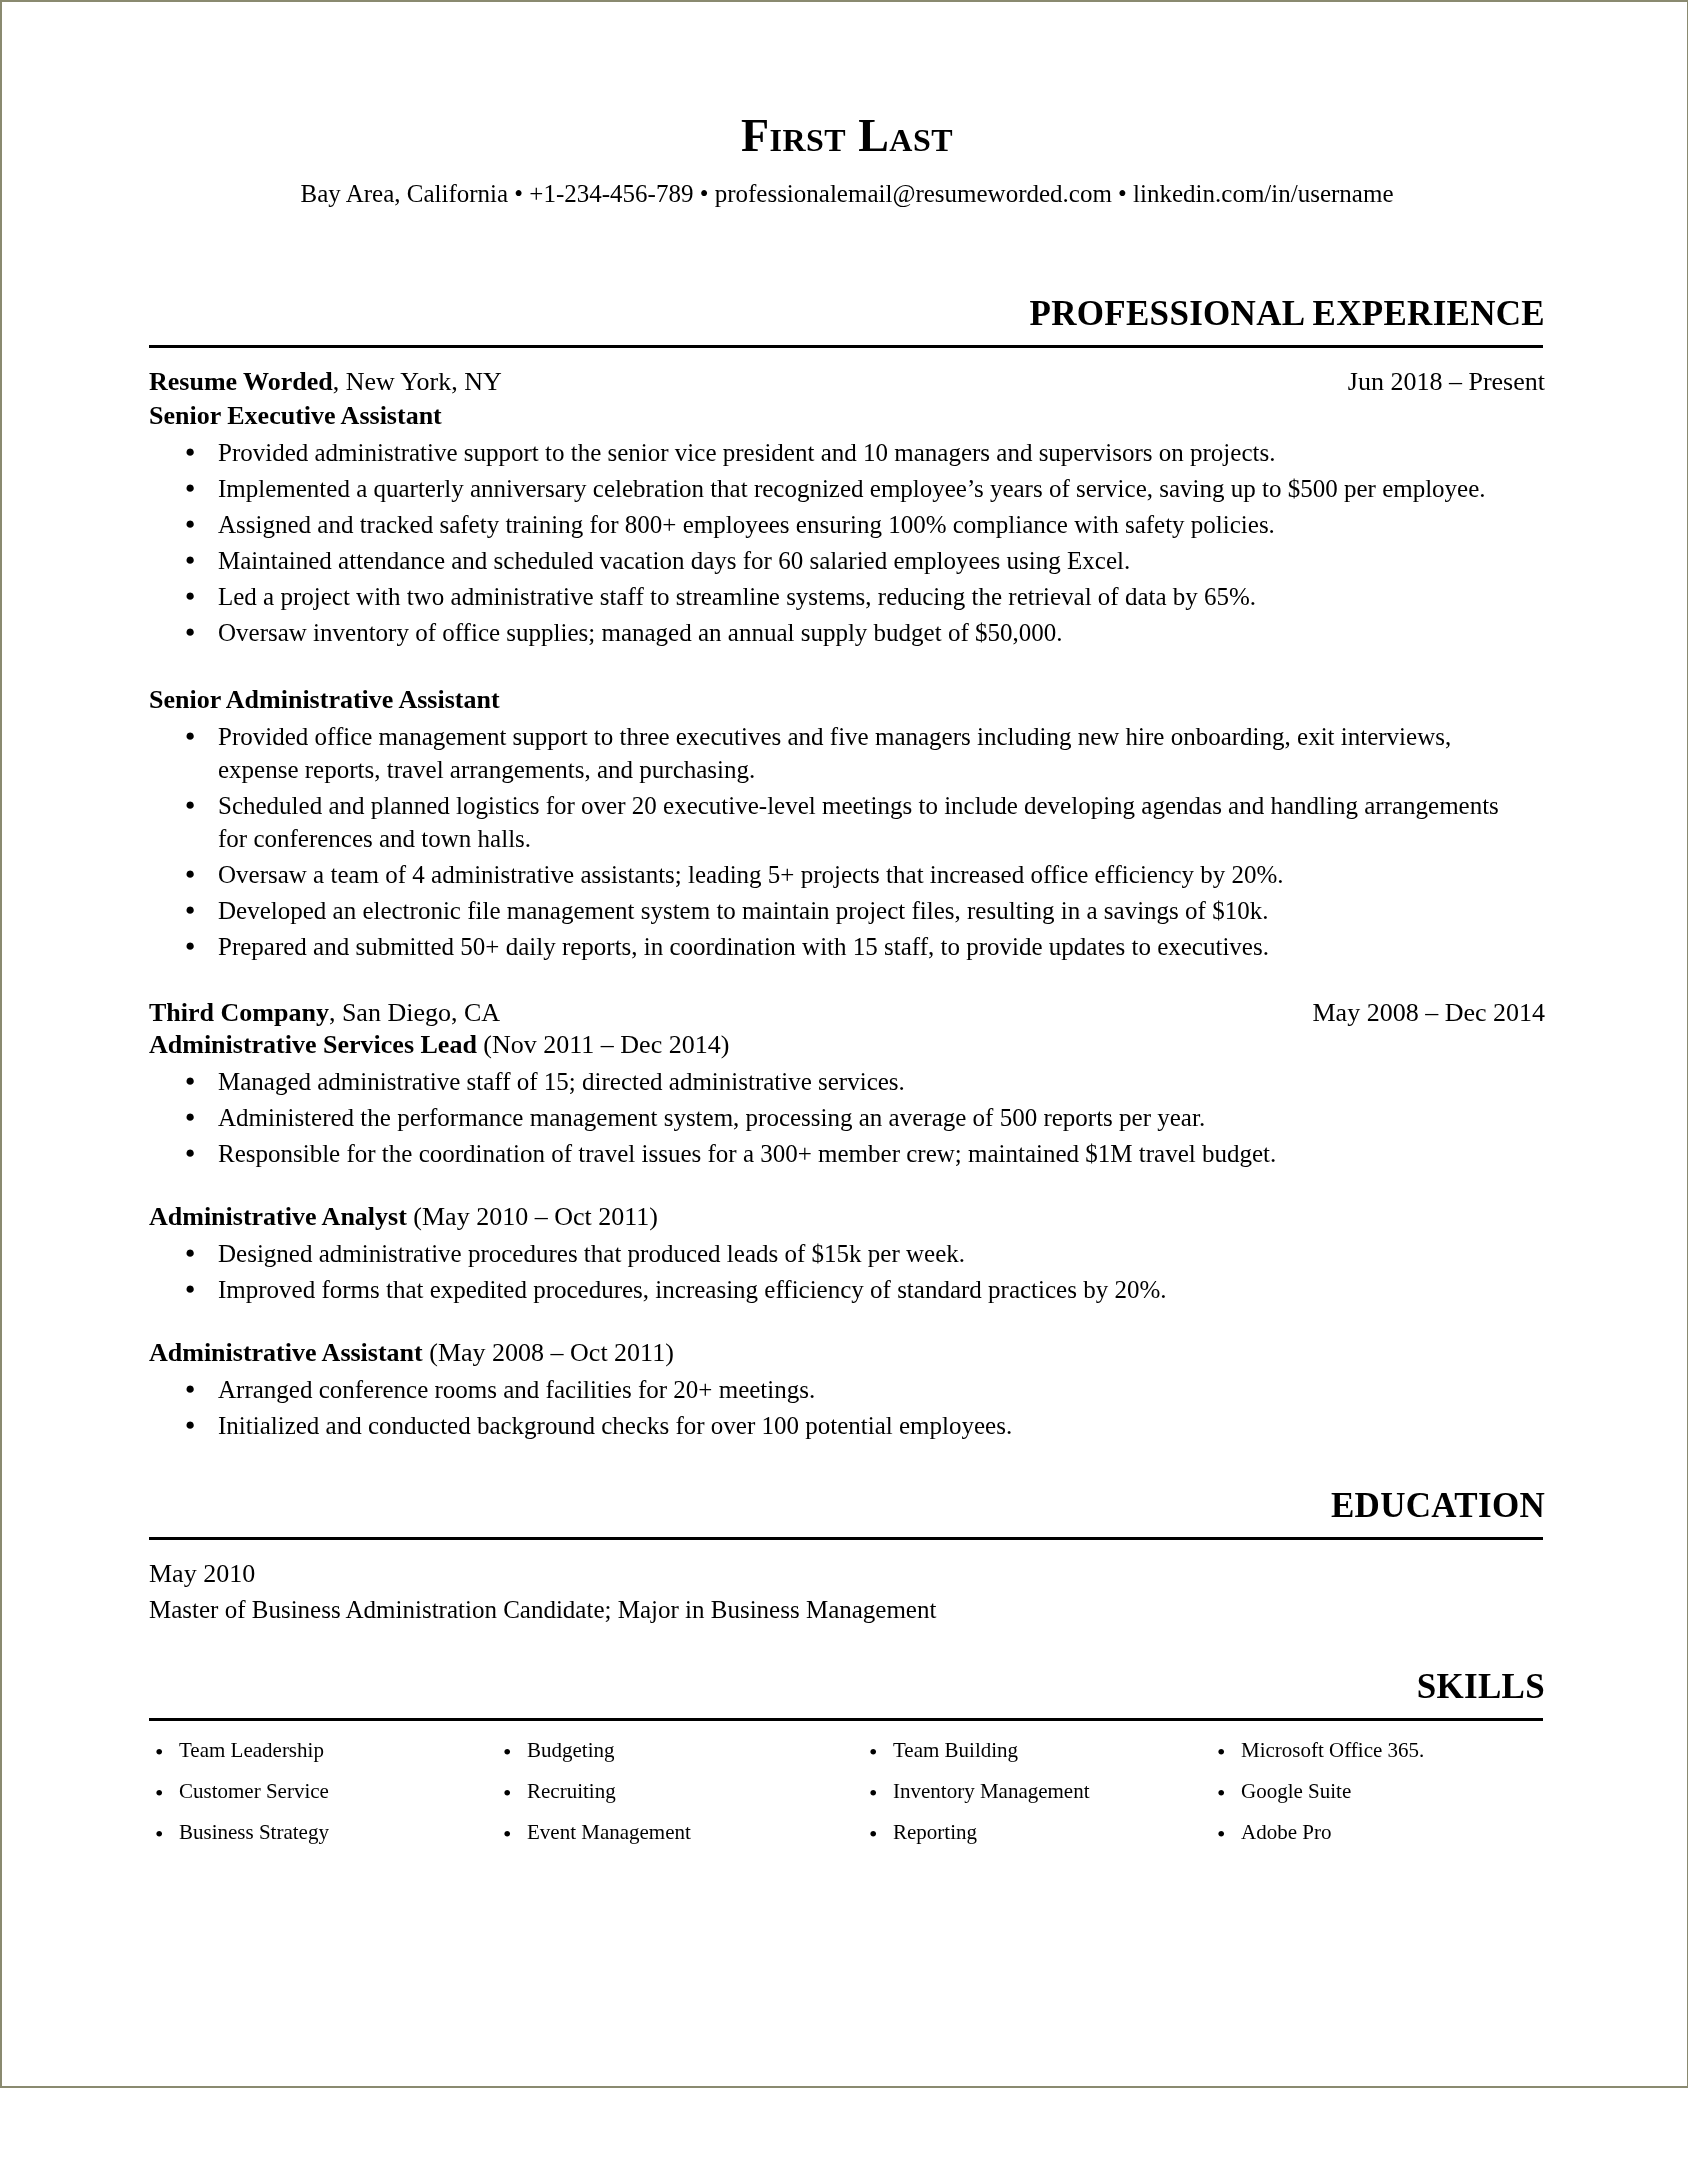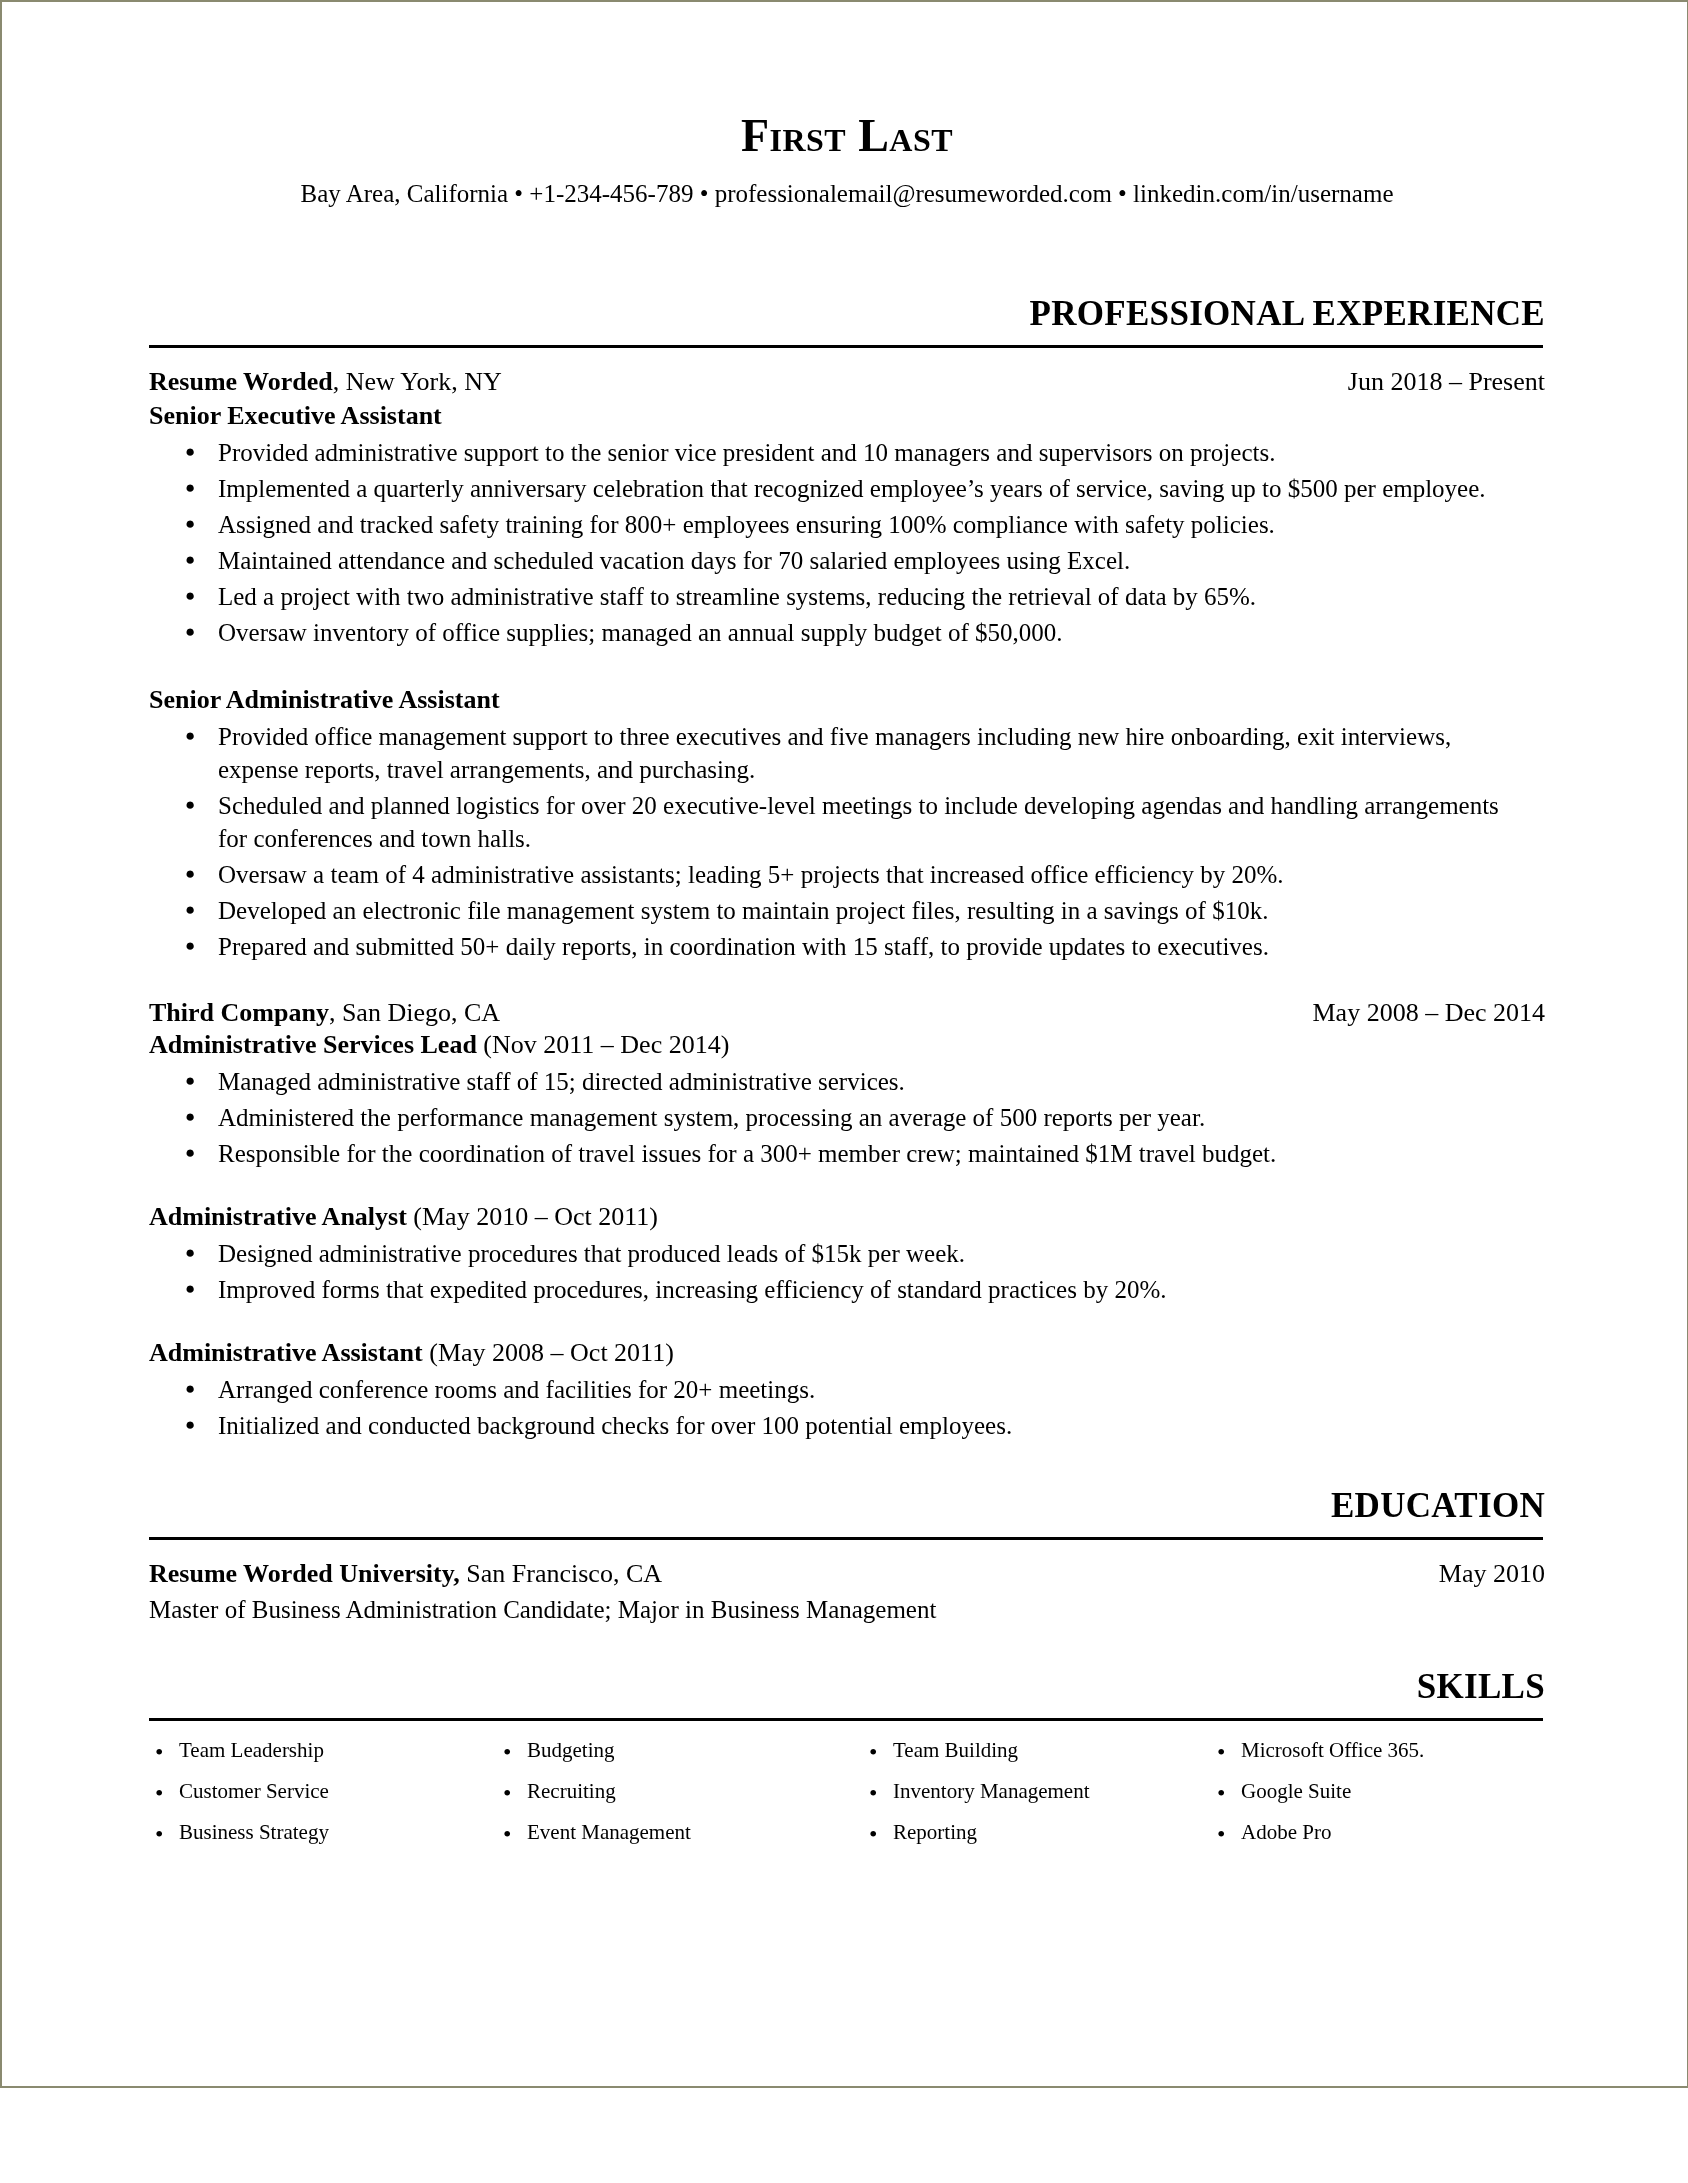--- a/index.html
+++ b/index.html
@@ -177,21 +177,21 @@
       <div class="entry">
         <div class="entry-top">
           <div class="entry-org"><span class="org-name">Resume Worded</span><span class="org-loc">, New York, NY</span></div>
           <div class="entry-dates">Jun 2018 – Present</div>
         </div>
         <div class="entry-role">Senior Executive Assistant</div>
         <ul class="bullets">
           <li>Provided administrative support to the senior vice president and 10 managers and supervisors on projects.</li>
           <li>Implemented a quarterly anniversary celebration that recognized employee’s years of service, saving up to $500 per employee.</li>
           <li>Assigned and tracked safety training for 800+ employees ensuring 100% compliance with safety policies.</li>
-          <li>Maintained attendance and scheduled vacation days for 70 salaried employees using Excel.</li>
+          <li>Maintained attendance and scheduled vacation days for 60 salaried employees using Excel.</li>
           <li>Led a project with two administrative staff to streamline systems, reducing the retrieval of data by 65%.</li>
           <li>Oversaw inventory of office supplies; managed an annual supply budget of $50,000.</li>
         </ul>
       </div>
 
       <div class="entry">
         <div class="entry-role">Senior Administrative Assistant</div>
         <ul class="bullets">
           <li>Provided office management support to three executives and five managers including new hire onboarding, exit interviews, expense reports, travel arrangements, and purchasing.</li>
           <li>Scheduled and planned logistics for over 20 executive-level meetings to include developing agendas and handling arrangements for conferences and town halls.</li>
@@ -231,21 +231,20 @@
             <li>Initialized and conducted background checks for over 100 potential employees.</li>
           </ul>
         </div>
       </div>
     </div>
 
     <div class="section sec-edu">
       <div class="section-title">EDUCATION</div>
       <div class="section-rule"></div>
       <div class="edu-top">
-        <div><span class="edu-school">Resume Worded University,</span><span class="edu-loc"> San Francisco, CA</span></div>
         <div class="edu-date">May 2010</div>
       </div>
       <div class="edu-degree">Master of Business Administration Candidate; Major in Business Management</div>
     </div>
 
     <div class="section sec-skl">
       <div class="section-title">SKILLS</div>
       <div class="section-rule"></div>
       <div class="skills-grid">
         <div class="skill-item">Team Leadership</div>

